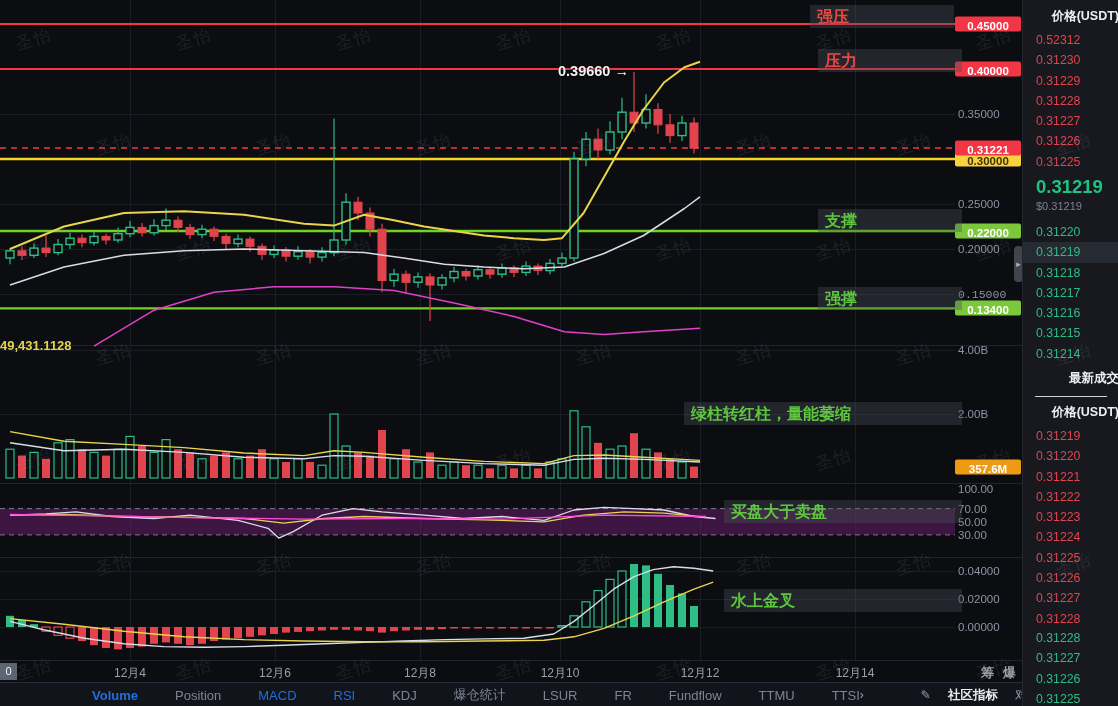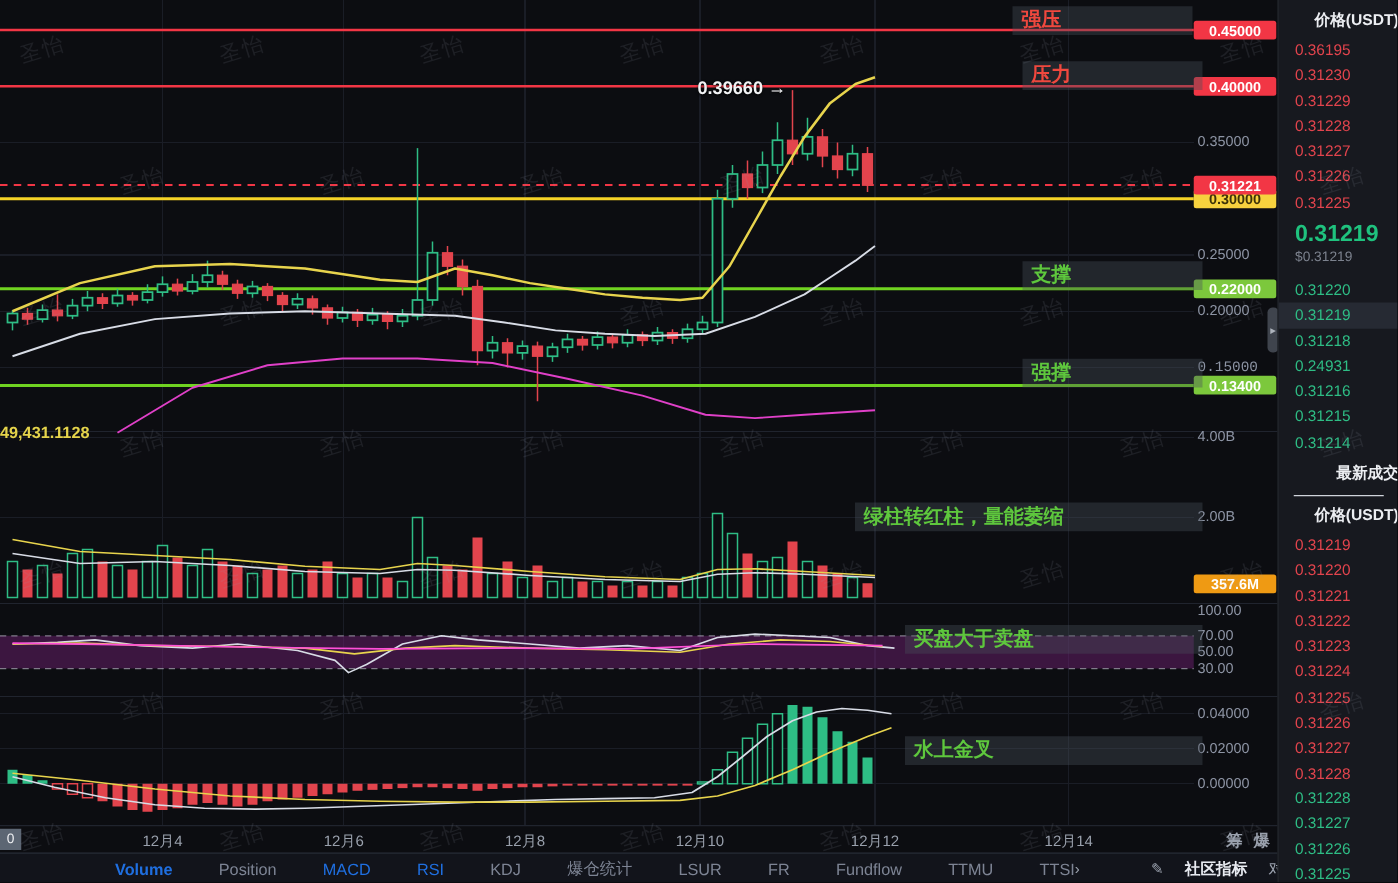--- a/index.html
+++ b/index.html
@@ -400,35 +400,35 @@
         <div class="tb-item strong">社区指标</div>
         <div class="tb-item">对数</div>
         <div class="tb-item">%</div>
         <div class="tb-item">自动</div>
       </div>
   </div>
 
   <aside id="orderbook">
     <div class="ob-head" style="top:8px">价格(USDT)</div>
     <div id="ob-asks">
-        <div class="ob-row ask">0.36195</div>
+        <div class="ob-row ask">0.52312</div>
         <div class="ob-row ask">0.31230</div>
         <div class="ob-row ask">0.31229</div>
         <div class="ob-row ask">0.31228</div>
         <div class="ob-row ask">0.31227</div>
         <div class="ob-row ask">0.31226</div>
         <div class="ob-row ask">0.31225</div>
       </div>
     <div id="ob-last">0.31219</div>
     <div id="ob-last-usd">$0.31219</div>
     <div id="ob-bids">
         <div class="ob-row bid">0.31220</div>
         <div class="ob-row bid hl">0.31219</div>
         <div class="ob-row bid">0.31218</div>
-        <div class="ob-row bid">0.24931</div>
+        <div class="ob-row bid">0.31217</div>
         <div class="ob-row bid">0.31216</div>
         <div class="ob-row bid">0.31215</div>
         <div class="ob-row bid">0.31214</div>
       </div>
     <div class="ob-head" id="ob-trades-title">最新成交</div>
     <div id="ob-divider"></div>
     <div class="ob-head" id="ob-trades-head">价格(USDT)</div>
     <div id="ob-sells">
         <div class="ob-row sell">0.31219</div>
         <div class="ob-row sell">0.31220</div>

